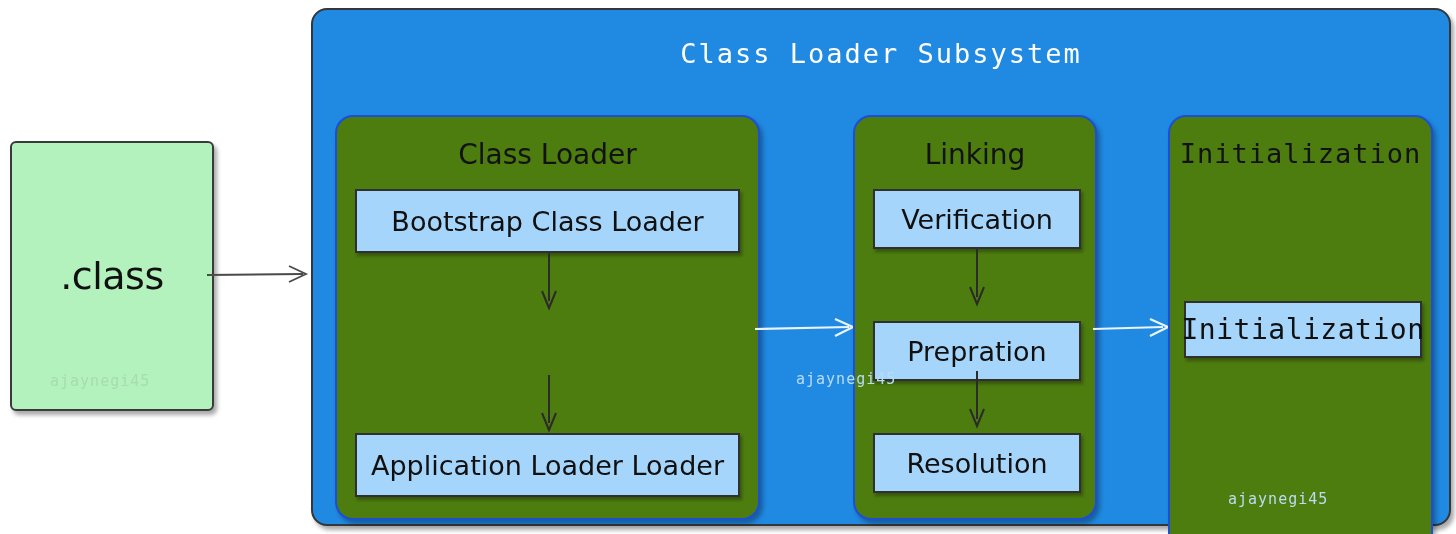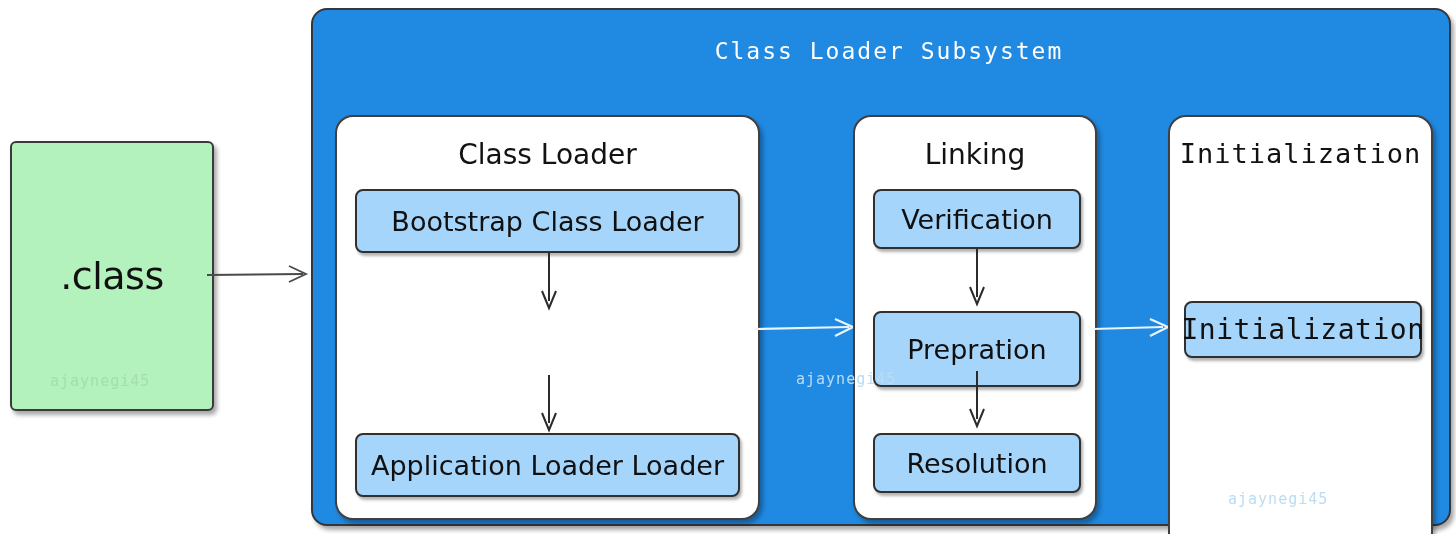--- a/index.html
+++ b/index.html
@@ -60,30 +60,29 @@
     box-sizing: border-box;
   }
   #subsystem-title {
     position: absolute;
     left: 0;
     top: 28px;
     width: 100%;
     text-align: center;
     color: #ffffff;
     font-family: "DejaVu Sans Mono", monospace;
-    font-size: 23px;
+    font-size: 27px;
     letter-spacing: 2px;
-    margin-left: 8px;
   }
 
   
   .stage {
     position: absolute;
-    background: #ffffff;
-    border: 2px solid #404040;
+    background: #4d7c0f;
+    border: 2px solid #1d4ed8;
     border-radius: 18px;
     box-shadow: 3px 4px 4px rgba(0,0,0,0.30);
     box-sizing: border-box;
   }
   #stage-classloader  { left: 22px;  top: 105px; width: 425px; height: 405px; }
   #stage-linking      { left: 540px; top: 105px; width: 244px; height: 405px; }
   #stage-initialization { left: 855px; top: 105px; width: 265px; height: 514px; }
 
   .stage-title {
     position: absolute;
@@ -100,21 +99,21 @@
     font-family: "DejaVu Sans", sans-serif;
     font-size: 28px;
     letter-spacing: 0px;
   }
 
   
   .item {
     position: absolute;
     background: #a5d5fb;
     border: 2px solid #303030;
-    border-radius: 8px;
+    border-radius: 0;
     box-shadow: 2px 3px 3px rgba(0,0,0,0.30);
     box-sizing: border-box;
     display: flex;
     align-items: center;
     justify-content: center;
     color: #101010;
     font-family: "DejaVu Sans", sans-serif;
     font-size: 27px;
   }
   .item.mono {
@@ -123,21 +122,21 @@
     letter-spacing: 0.5px;
   }
 
   
   #item-bootstrap   { left: 18px; top: 72px;  width: 385px; height: 64px; }
   #item-extension   { left: 18px; top: 194px; width: 385px; height: 64px; }
   #item-application { left: 18px; top: 316px; width: 385px; height: 64px; }
 
   
   #item-verification { left: 18px; top: 72px;  width: 208px; height: 60px; }
-  #item-prepration   { left: 18px; top: 194px; width: 208px; height: 76px; }
+  #item-prepration   { left: 18px; top: 204px; width: 208px; height: 60px; }
   #item-resolution   { left: 18px; top: 316px; width: 208px; height: 60px; }
 
   
   #item-initialization { left: 14px; top: 184px; width: 238px; height: 57px; }
 
   
   .v-arrow {
     position: absolute;
     width: 30px;
     height: 62px;

